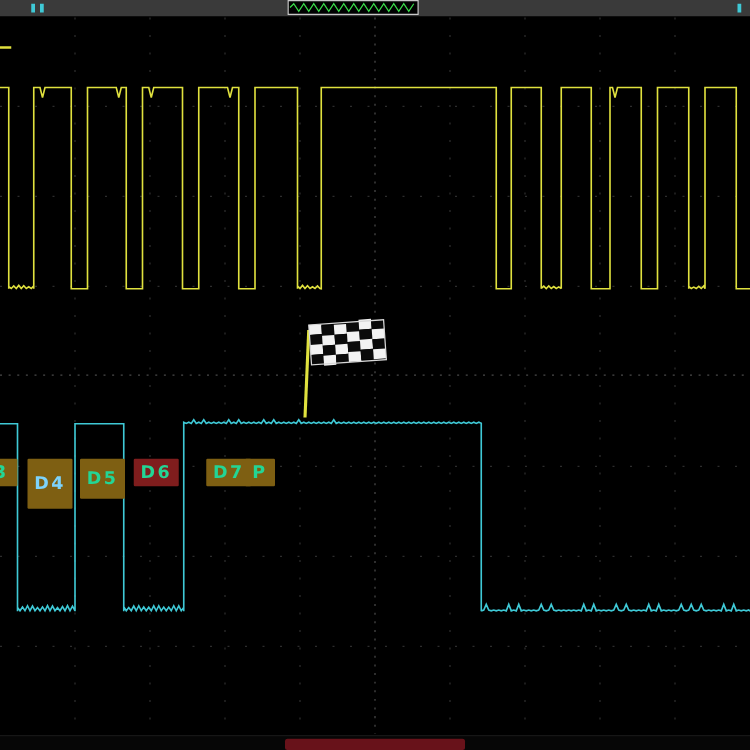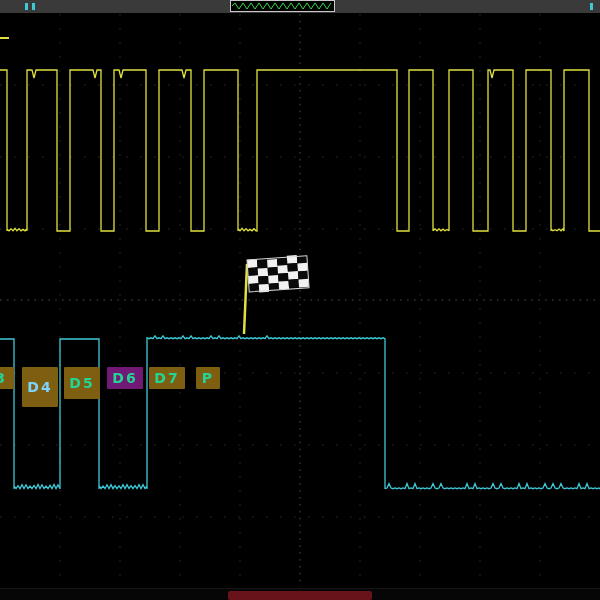--- a/index.html
+++ b/index.html
@@ -95,21 +95,21 @@
           <rect x="287" y="282.5725968891657" width="10" height="8" fill="#0a0a0a"></rect>
           <rect x="297" y="282.9416895116444" width="10" height="8" fill="#f2f2f2"></rect>
           <rect x="247" y="260" width="60" height="32" fill="none" stroke="#d8d8d8" stroke-width="1"></rect>
         </g>
       </g>
   </svg>
 
   <div class="dlabel" style="left: -12px; width: 26px; top: 367px; height: 22px; background: rgb(126, 95, 18); color: rgb(35, 213, 149);">3</div>
   <div class="dlabel" style="left: 22px; width: 36px; top: 367px; height: 40px; background: rgb(126, 95, 18); color: #7dd3fc;">D4</div>
   <div class="dlabel" style="left: 64px; width: 36px; top: 367px; height: 32px; background: rgb(126, 95, 18); color: rgb(35, 213, 149);">D5</div>
-  <div class="dlabel" style="left: 107px; width: 36px; top: 367px; height: 22px; background: #701a75; color: rgb(35, 213, 149);">D6</div>
-  <div class="dlabel" style="left: 149px; width: 36px; top: 367px; height: 22px; background: rgb(126, 95, 18); color: rgb(35, 213, 149);">D7</div>
+  <div class="dlabel" style="left: 107px; width: 36px; top: 367px; height: 22px; background: #7f1d1d; color: rgb(35, 213, 149);">D6</div>
+  <div class="dlabel" style="left: 165px; width: 36px; top: 367px; height: 22px; background: rgb(126, 95, 18); color: rgb(35, 213, 149);">D7</div>
   <div class="dlabel" style="left: 196px; width: 24px; top: 367px; height: 22px; background: rgb(126, 95, 18); color: rgb(35, 213, 149);">P</div>
 
   <div class="bottombar" style="background: rgb(6, 6, 6);">
     <div class="bottom-seg" id="bseg" style="left: 228px; width: 144px; background: rgb(104, 18, 26);"></div>
   </div>
 
 </div>
 
 </body></html>

